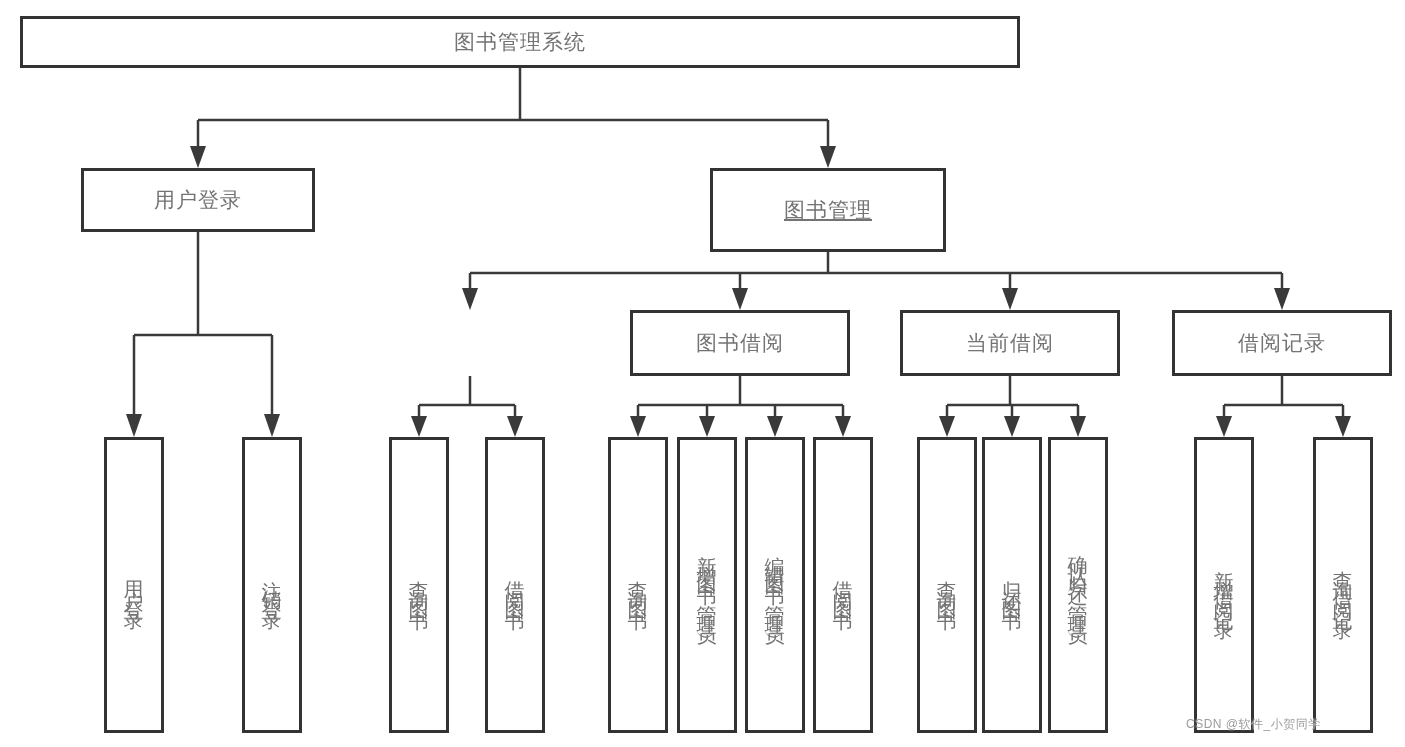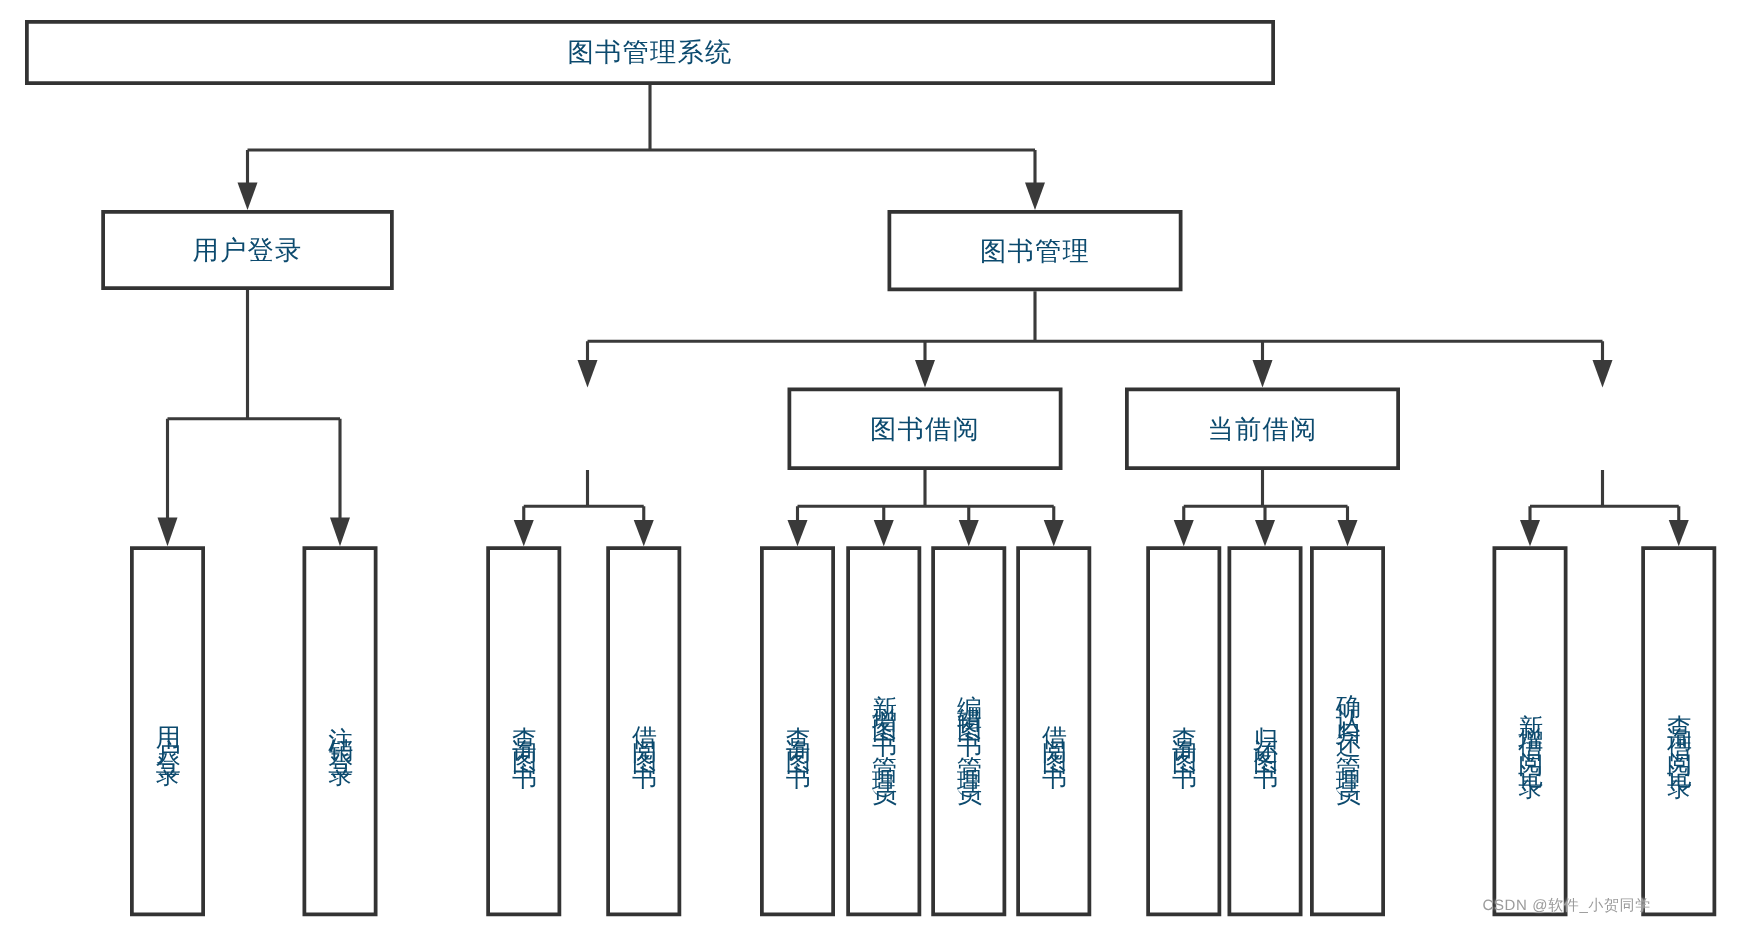--- a/index.html
+++ b/index.html
@@ -23,39 +23,39 @@
     pointer-events: none;
   }
   .box {
     position: absolute;
     box-sizing: border-box;
     border: 3px solid #333333;
     background: #ffffff;
     display: flex;
     align-items: center;
     justify-content: center;
-    color: #0c4a6e;
+    color: #737373;
   }
   .h-label {
     font-size: 21px;
     letter-spacing: 1px;
     white-space: nowrap;
   }
   .v-label {
     writing-mode: vertical-rl;
     text-orientation: mixed;
     font-size: 20px;
     line-height: 1;
     letter-spacing: 10px;
     white-space: nowrap;
   }
   
   .root-box   { left: 20px;   top: 16px;  width: 1000px; height: 52px; }
   .l2-login   { left: 81px;   top: 168px; width: 234px;  height: 64px; }
-  .l2-manage  { left: 710px;  top: 168px; width: 236px;  height: 65px; }
+  .l2-manage  { left: 710px;  top: 168px; width: 236px;  height: 84px; text-decoration: underline; }
   .l3         { top: 310px; width: 220px; height: 66px; }
   .l3-recommend { left: 360px; }
   .l3-borrow    { left: 630px; }
   .l3-current   { left: 900px; }
   .l3-records   { left: 1172px; }
   .leaf       { top: 437px; width: 60px; height: 296px; }
   .leaf-login1  { left: 104px; }
   .leaf-login2  { left: 242px; }
   .leaf-rec1    { left: 389px; }
   .leaf-rec2    { left: 485px; }
@@ -173,20 +173,23 @@
   <div class="box l2-manage">
     <span class="h-label">图书管理</span>
   </div>
 
   <div class="box l3 l3-borrow">
     <span class="h-label">图书借阅</span>
   </div>
   <div class="box l3 l3-current">
     <span class="h-label">当前借阅</span>
   </div>
+  <div class="box l3 l3-records">
+    <span class="h-label">借阅记录</span>
+  </div>
 
   <div class="box leaf leaf-login1">
     <span class="v-label">用户登录</span>
   </div>
   <div class="box leaf leaf-login2">
     <span class="v-label">注销登录</span>
   </div>
 
   <div class="box leaf leaf-rec1">
     <span class="v-label">查询图书</span>

